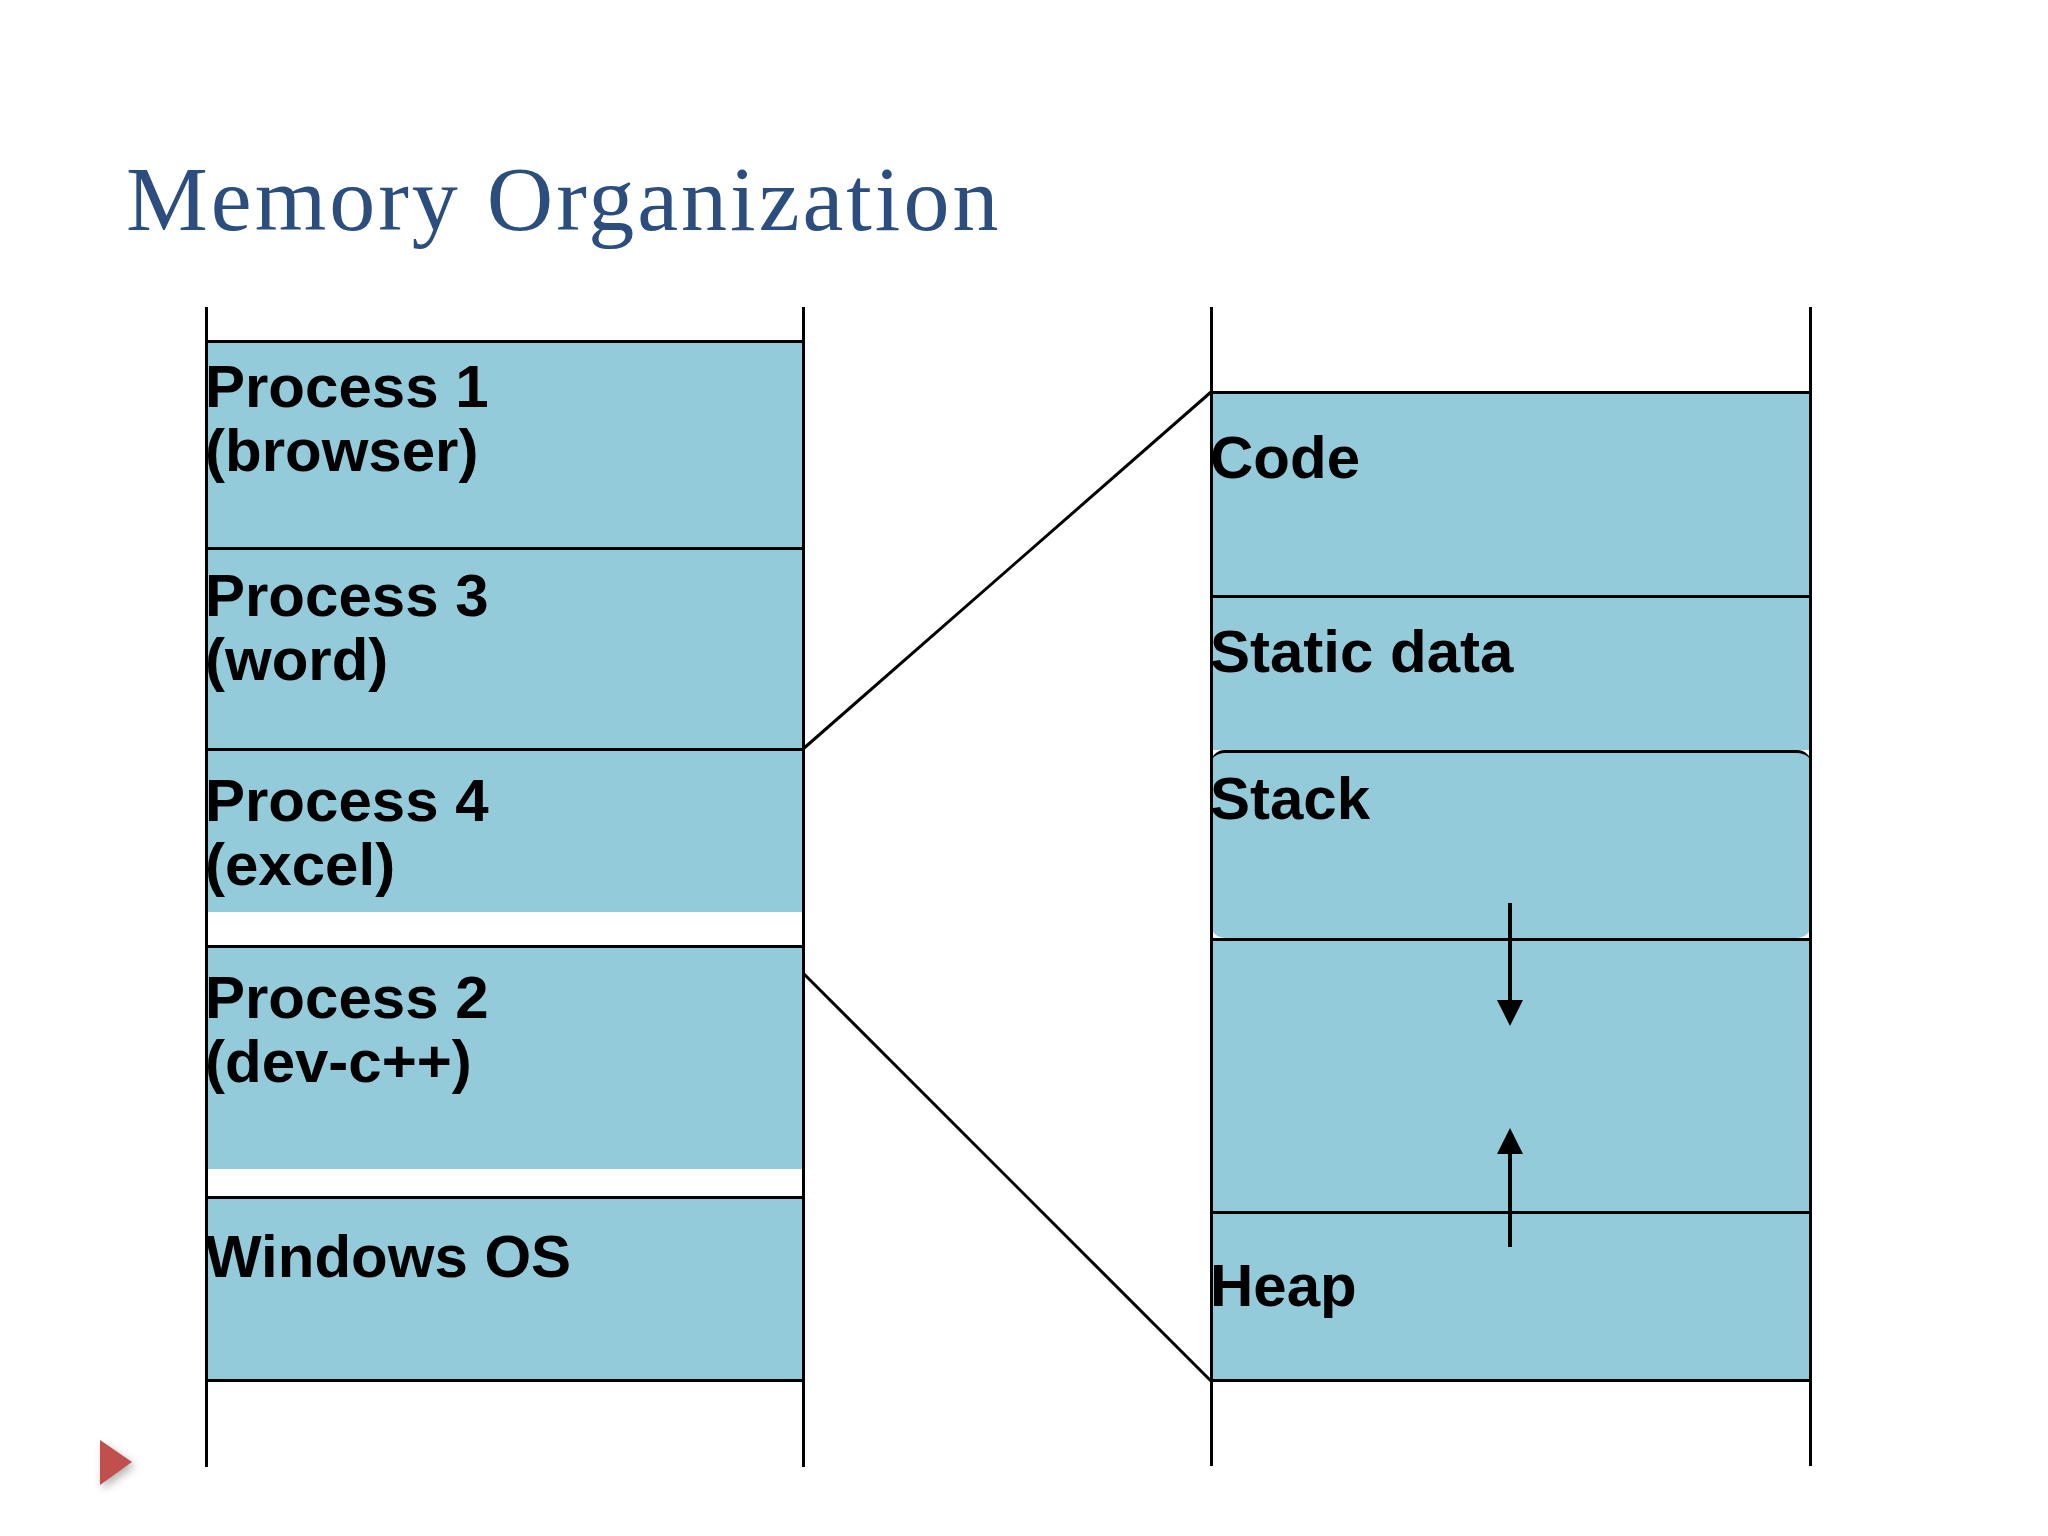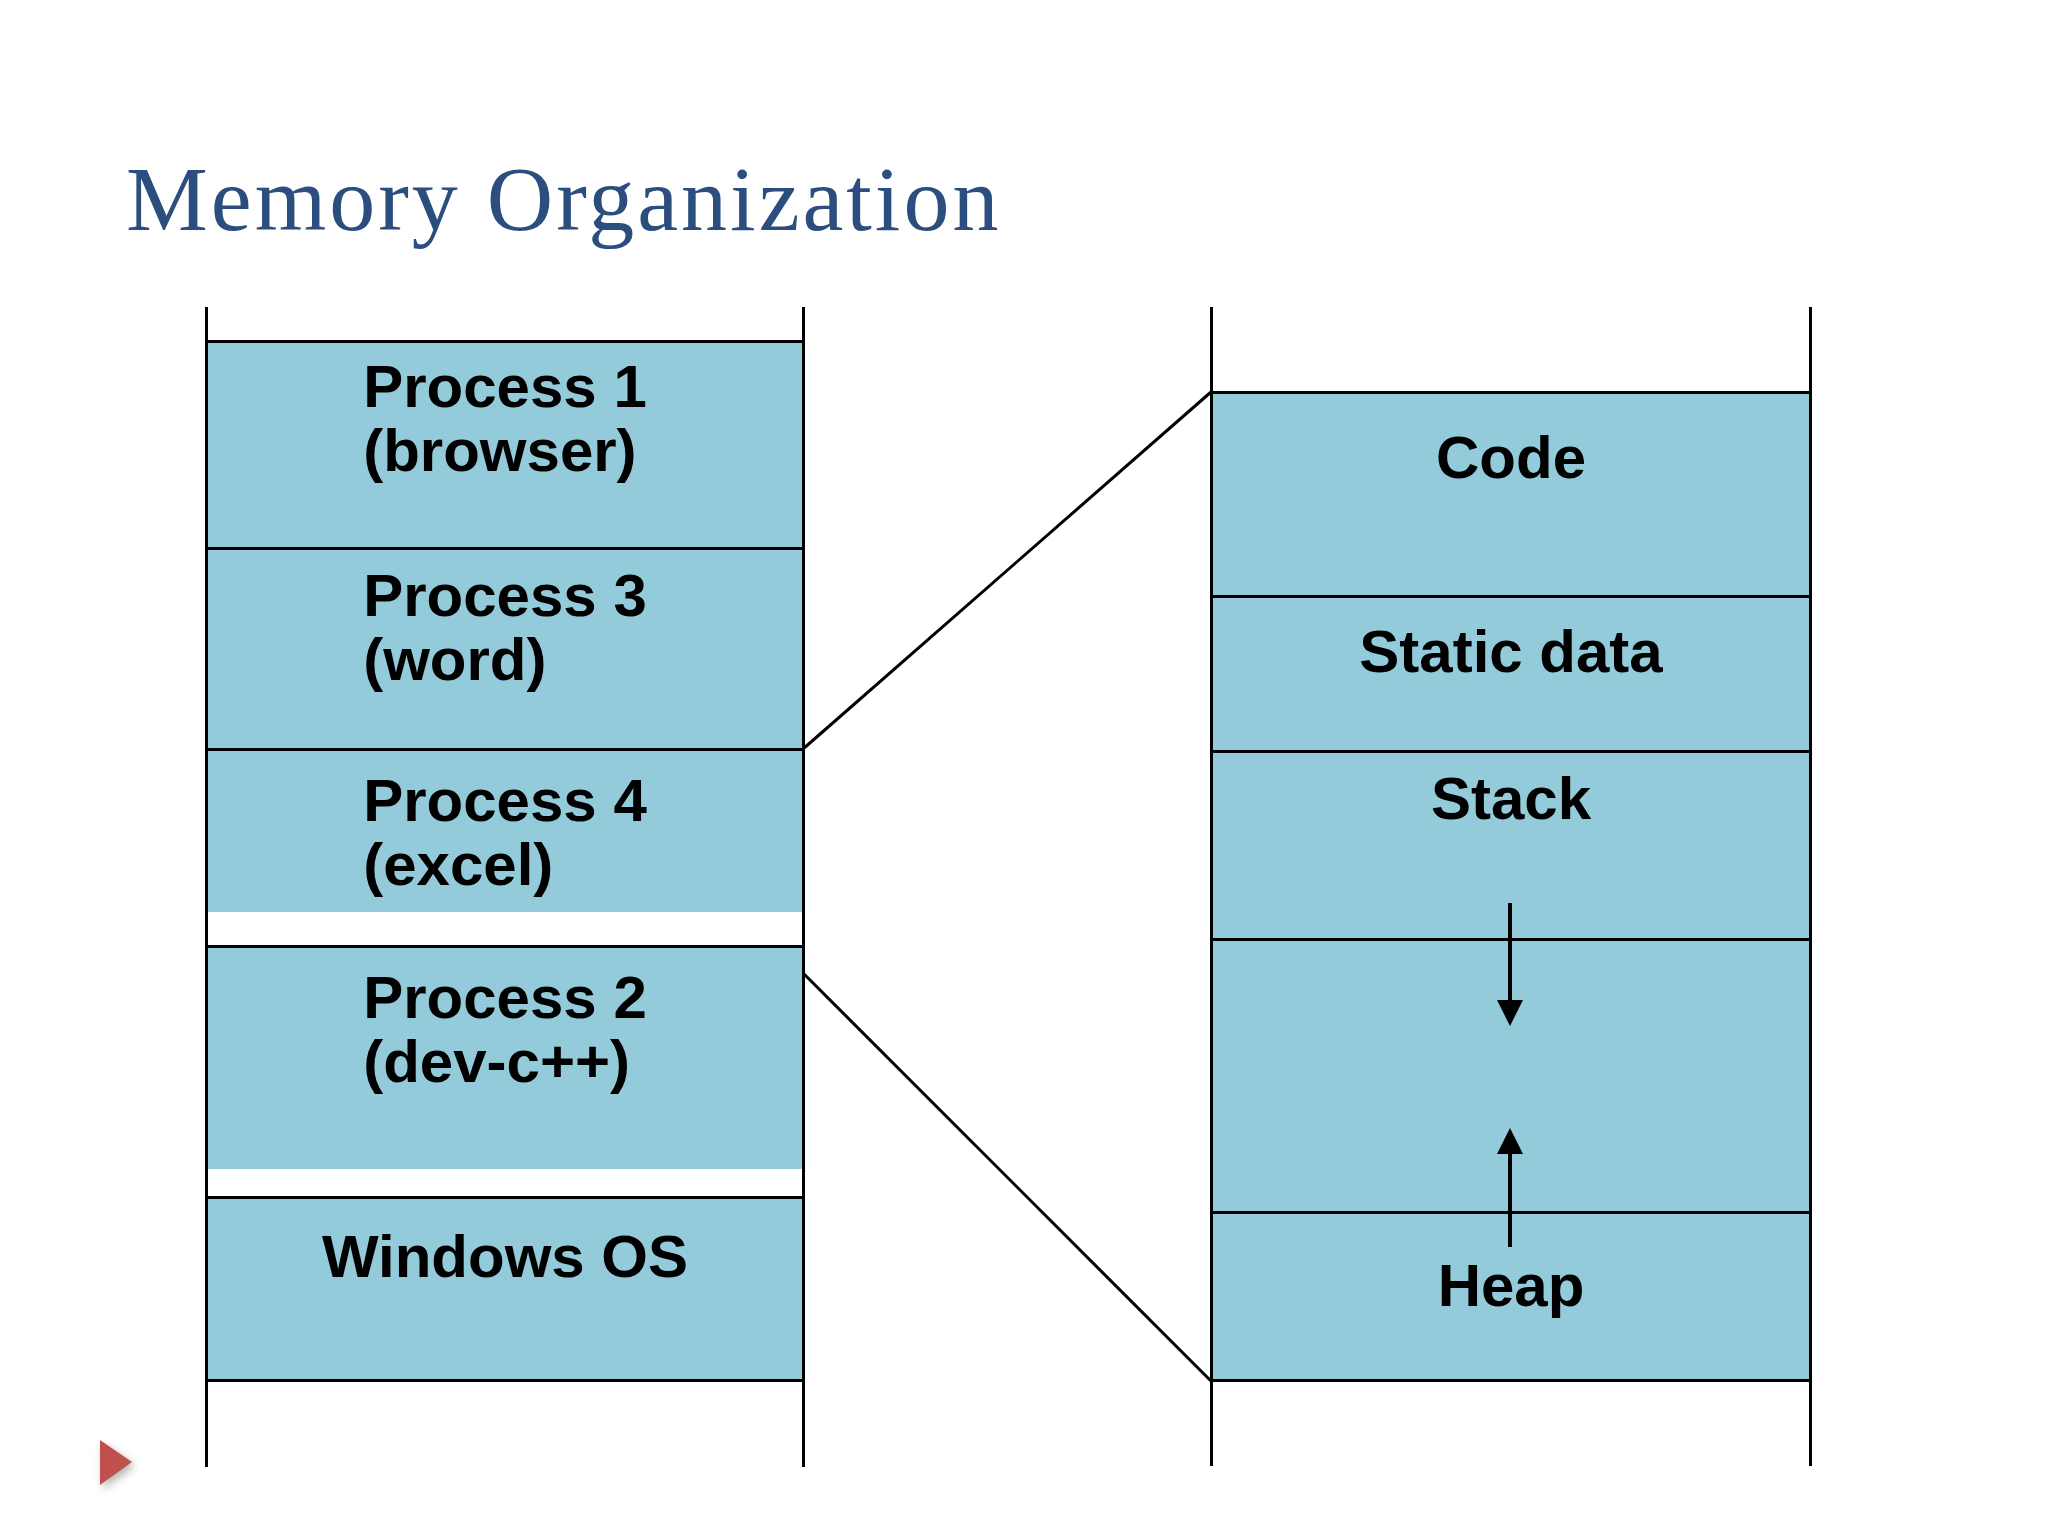--- a/index.html
+++ b/index.html
@@ -31,21 +31,20 @@
   }
   .rail-left{left:0;}
   .rail-right{right:0;}
   .membox{
     position:absolute;left:0;right:0;
     box-sizing:border-box;
     background:var(--box-fill,#94CBDB);
     border-top:3px solid var(--line,#000);
     z-index:1;
     display:flex;
-    justify-content:center;
     align-items:flex-start;
   }
   .membox.last{border-bottom:3px solid var(--line,#000);}
   .boxlabel{
     font-weight:bold;
     font-size:60px;
     line-height:64px;
     color:var(--box-text,#000);
     text-align:left;
     white-space:nowrap;
@@ -54,21 +53,21 @@
   .center-label{text-align:center;}
   
   .box-p1 {top:33px; height:207px; padding-top:12px;}
   .box-p3 {top:240px;height:201px; padding-top:14px;}
   .box-p4 {top:441px;height:164px; padding-top:18px;}
   .box-p2 {top:638px;height:224px; padding-top:18px;}
   .box-win{top:889px;height:186px; padding-top:26px;}
   
   .box-code  {top:84px; height:204px; padding-top:32px;}
   .box-static{top:288px;height:155px; padding-top:22px;}
-  .box-stack {top:443px;height:188px; padding-top:14px;}
+  .box-stack {top:443px;height:188px; padding-top:14px;border-radius:15px;}
   .box-free  {top:631px;height:273px;}
   .box-heap  {top:904px;height:171px; padding-top:40px;}
   .overlay{
     position:absolute;left:0;top:0;width:2048px;height:1536px;
     z-index:3;pointer-events:none;
   }
   .overlay line{stroke:var(--line,#000);}
   .overlay .thin{stroke-width:3;}
   .overlay .arrowline{stroke-width:4;}
   .overlay polygon{fill:var(--line,#000);}

